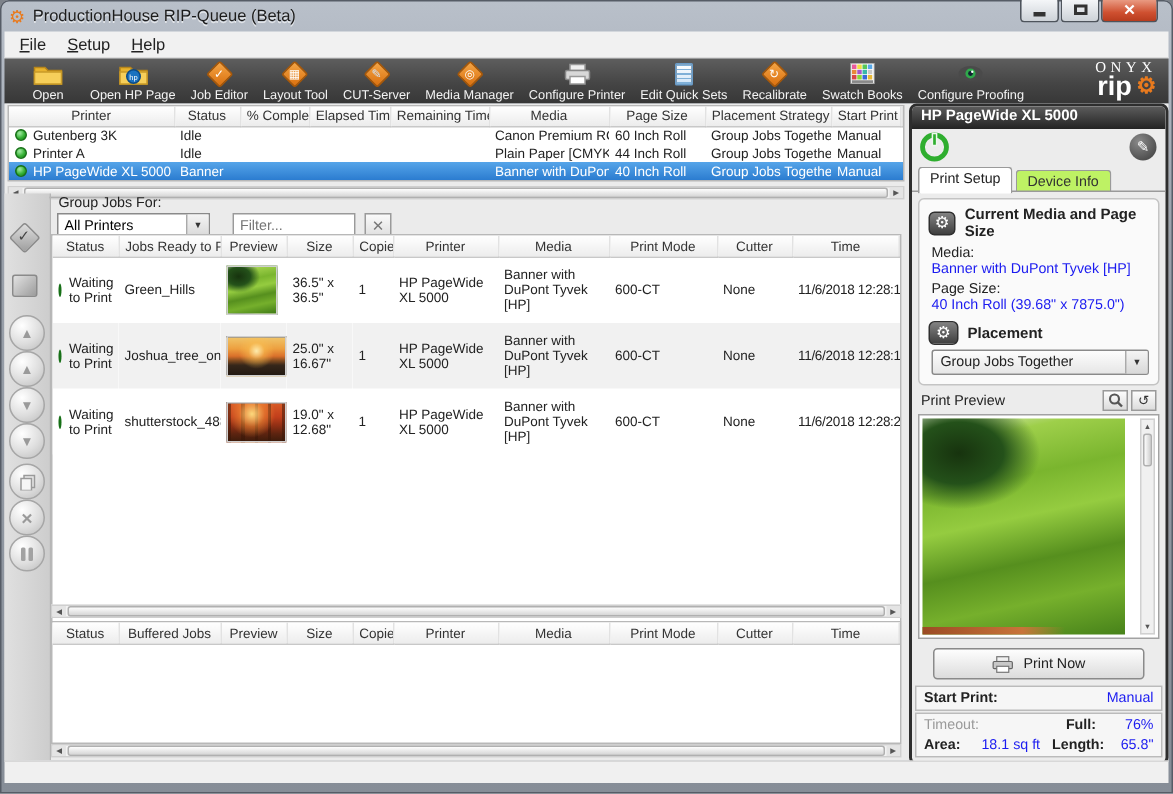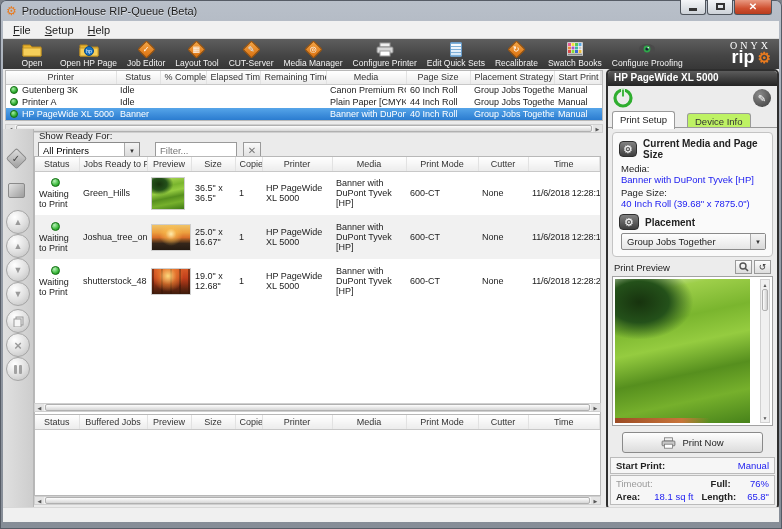--- a/index.html
+++ b/index.html
@@ -77,21 +77,21 @@
           border:1px solid #8a8a8a;border-radius:2px;}
   .pbar{width:3px;height:9px;background:#a2a2a2;border-radius:1px;display:block;}
   
   .jobs{position:absolute;left:31px;top:87px;width:567px;height:316px;background:#fff;border:1px solid #b8b8b8;overflow:hidden;}
   .jobs table{width:100%;font-size:9px;color:#222;}
   .jobs th{height:14px;font-size:9px;}
   .jobs td{height:44px;vertical-align:middle;font-size:9px;}
   .jobs tr.alt td{background:#f1f1f1;}
   .sdot{display:inline-block;width:9px;height:9px;border-radius:50%;margin-right:3px;vertical-align:middle;
         background:radial-gradient(circle at 35% 30%,#b8f0b8,#3cba3c 60%,#1c7a1c);border:1px solid #177017;}
-  .stw{display:flex;align-items:center;gap:2px;flex-direction:column;}
+  .stw{display:flex;align-items:center;gap:2px;}
   .thumb{border:1px solid #cfcfcf;background:#fff;display:block;}
   .t-green{width:34px;height:33px;
     background:radial-gradient(ellipse 45% 35% at 22% 20%,#17330e 0%,#24511a 55%,rgba(36,81,26,0) 100%),
       linear-gradient(168deg,#dcebc9 0%,#cfe3b0 4%,#9ecf4a 13%,#7ab52e 30%,#95cc40 45%,#568f1e 62%,#76b02c 78%,#3f7a16 100%);}
   .t-sunset{width:40px;height:27px;
     background:radial-gradient(circle at 50% 36%,rgba(255,240,180,.95) 0%,rgba(250,190,80,.55) 22%,rgba(250,190,80,0) 48%),
       linear-gradient(180deg,#f0c468 0%,#eda03f 30%,#d96f2a 50%,#7e4a20 62%,#35261a 74%,#241a12 100%);}
   .t-autumn{width:40px;height:27px;
     background:radial-gradient(circle at 42% 28%,rgba(255,225,130,.95),rgba(255,160,60,.45) 30%,rgba(255,160,60,0) 55%),
       repeating-linear-gradient(90deg,rgba(55,22,8,.5) 0 2px,rgba(0,0,0,0) 2px 9px),
@@ -108,21 +108,21 @@
             border:2px solid #2e2e2e;border-radius:5px;overflow:hidden;font-size:9.5px;color:#222;}
   .devheader{height:15px;background:linear-gradient(#5c5c5c,#232323);color:#fff;font-weight:bold;font-size:10px;
              padding:1px 6px 0;}
   .devtools{height:25px;position:relative;}
   .powerbtn{position:absolute;left:5px;top:2px;}
   .pencilbtn{position:absolute;right:6px;top:3px;width:18px;height:18px;border-radius:50%;
              background:radial-gradient(circle at 35% 30%,#8a8a8a,#3a3a3a);color:#fff;font-size:10px;
              display:flex;align-items:center;justify-content:center;}
   .devtabs{display:flex;padding-left:4px;height:17px;font-size:9.5px;position:relative;}
   .devtabs::after{content:"";position:absolute;left:0;right:0;bottom:0;border-bottom:1px solid #9a9a9a;}
-  .tab{padding:2px 7px 0;border:1px solid #9a9a9a;border-bottom:none;border-radius:3px 3px 0 0;margin-right:12px;position:relative;}
+  .tab{padding:2px 7px 0;border:1px solid #9a9a9a;border-bottom:none;border-radius:3px 3px 0 0;margin-right:2px;position:relative;}
   .tab.active{background:#fff;z-index:2;height:18px;}
   .tab.inactive{background:#bef264;color:#333;margin-top:2px;height:15px;}
   .groupbox{margin:4px 4px 2px;background:#fafafa;border:1px solid #c4c4c4;border-radius:4px;padding:3px 6px 5px;}
   .secrow{display:flex;align-items:center;gap:6px;margin:2px 0 3px;}
   .gearbtn{width:20px;height:16px;border-radius:4px;border:1px solid #2f2f2f;color:#fff;font-size:11px;line-height:11px;
            background:linear-gradient(#828282,#3f3f3f);display:flex;align-items:center;justify-content:center;}
   .secheading{font-weight:bold;font-size:10px;}
   .fieldlabel{margin:1px 0 0 2px;color:#222;}
   .linkval{margin:0 0 2px 2px;color:#1b1bf0;}
   .fakesel{margin:2px 0 1px 2px;height:17px;border:1px solid #8a8a8a;border-radius:2px;background:linear-gradient(#fdfdfd,#e6e6e6);
@@ -363,21 +363,21 @@
         </tr>
       </tbody>
         </table>
     </div>
     <div class="hscroll" style="left:2px;top:55px;width:598px;">
       <span class="harrow">◀</span>
         <span class="hthumb"></span>
         <span class="harrow">▶</span>
     </div>
 
-    <div class="showlabel">Show Ready For:</div>
+    <div class="showlabel">Group Jobs For:</div>
     <div class="combo">
       <span>All Printers</span>
       <span class="comboarrow">▼</span>
     </div>
     <input class="filterin" placeholder="Filter..." style="">
     <div class="clearbtn">✕</div>
 
     <div class="sidebar">
       <span class="dmdgray" style="top:22px;">
           <span>✓</span>

